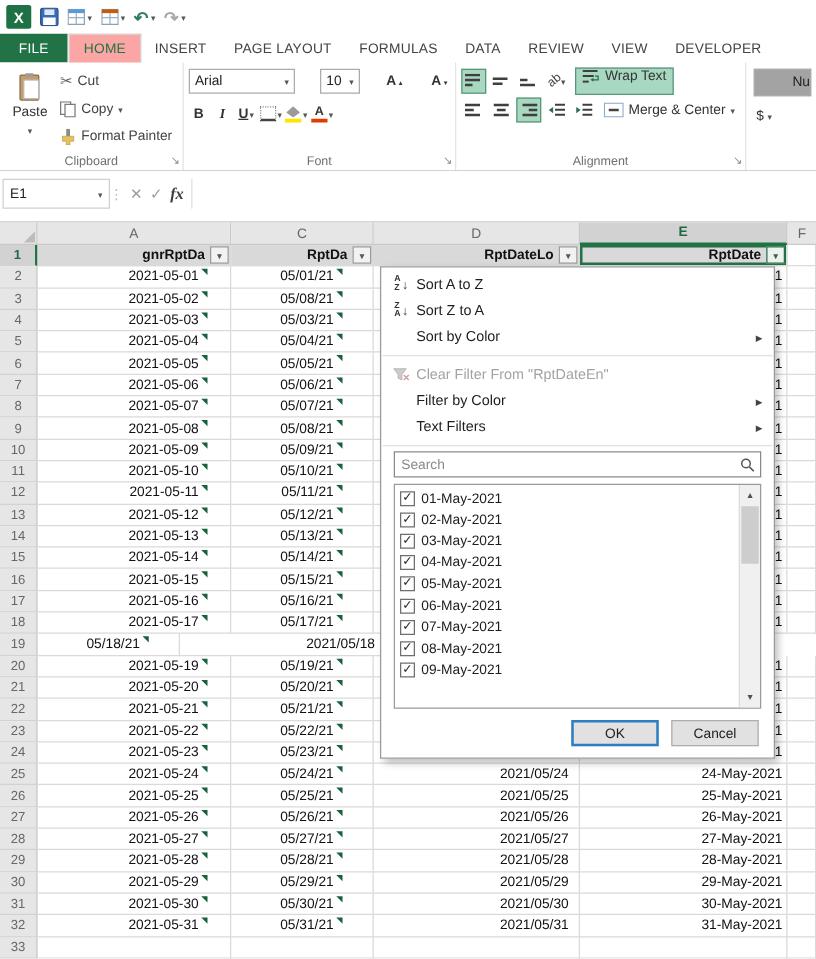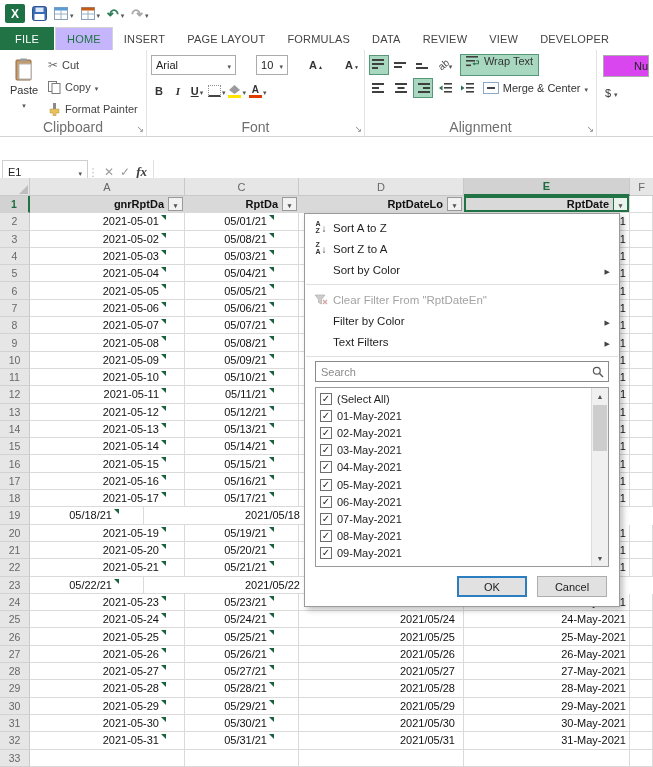--- a/index.html
+++ b/index.html
@@ -23,26 +23,26 @@
   
   .qat{position:absolute;top:0;left:0;width:100%;height:27px;background:#fff;
        display:flex;align-items:center;gap:7px;padding-left:5px;box-sizing:border-box}
   .xl-logo{width:20px;height:19px;background:#1e7145;border-radius:2px;color:#fff;
        font-weight:bold;font-size:12px;display:flex;align-items:center;justify-content:center}
   .qbtn{display:flex;align-items:center;gap:2px}
   
   .tabs{position:absolute;top:27px;left:0;width:100%;height:23px;background:#fff;display:flex}
   .tab{padding:0 11px;display:flex;align-items:center;font-size:11px;color:#444;letter-spacing:.2px}
   .tab.file{background:#217346;color:#fff;padding:0 15px;margin-right:1px}
-  .tab.active{color:#217346;background:#c4b5fd;border:1px solid #d4d4d4;border-bottom:none;position:relative;z-index:2}
+  .tab.active{color:#217346;background:#fca5a5;border:1px solid #d4d4d4;border-bottom:none;position:relative;z-index:2}
   
   .ribbon{position:absolute;top:50px;left:0;width:100%;height:87px;background:#fff;
        border-bottom:1px solid #d4d4d4;display:flex;box-sizing:border-box}
   .grp{position:relative;border-right:1px solid #e3e3e3;box-sizing:border-box;padding:3px 4px 14px}
-  .grp-label{position:absolute;bottom:1px;left:0;right:0;text-align:center;font-size:14px;color:#6f6f6f}
+  .grp-label{position:absolute;bottom:1px;left:0;right:0;text-align:center;font-size:10px;color:#6f6f6f}
   .launcher{position:absolute;right:2px;bottom:2px}
   .g-clip{width:150px}.g-font{width:218px}.g-align{width:232px}.g-num{flex:1}
   .clip-inner{display:flex;gap:4px}
   .paste-btn{width:40px;height:62px;display:flex;flex-direction:column;align-items:center;justify-content:center;gap:2px;color:#333}
   .clip-col{display:flex;flex-direction:column;gap:4px;padding-top:3px}
   .small-btn{display:flex;align-items:center;gap:4px;height:18px;color:#444;white-space:nowrap}
   .f-row1{display:flex;gap:20px;align-items:center;margin:2px 0 6px}
   .combo{height:20px;border:1px solid #ababab;background:#fff;display:flex;align-items:center;
        justify-content:space-between;padding:0 4px;box-sizing:border-box;color:#222}
   .combo.family{width:96px}.combo.size{width:35px}
@@ -58,25 +58,25 @@
   .cbar{width:13px;height:3px;margin-top:1px}
   .cbar.yellow{background:#ffe400}.cbar.red{background:#e03c00}
   .a-row{display:flex;align-items:center;gap:2px;height:23px}
   .abtn{width:20px;height:20px;display:flex;align-items:center;justify-content:center;border:1px solid transparent;box-sizing:border-box}
   .abtn.on{background:#a8d8c0;border-color:#58967a}
   .wrap-btn{display:flex;align-items:flex-start;gap:4px;padding:0 5px;height:20px;margin-left:3px;color:#333;white-space:nowrap}
   .wrap-btn.on{background:#a8d8c0;border:1px solid #58967a}
   .merge-btn{display:flex;align-items:center;gap:4px;padding:0 4px;height:20px;color:#333;white-space:nowrap}
   .orient{transform:rotate(-40deg);font-size:10px;color:#444}
   .orient:before{content:"ab"}
-  .num-combo{height:20px;border:1px solid #ababab;background:#d946ef;margin:2px 0 6px 2px;
+  .num-combo{height:20px;border:1px solid #ababab;background:#a3a3a3;margin:2px 0 6px 2px;
        display:flex;align-items:center;padding-left:30px;overflow:hidden;color:#222}
   .dollar-btn{display:flex;align-items:center;gap:3px;margin-left:4px;color:#333;height:20px}
   
-  .fbar{position:absolute;top:154px;left:0;width:100%;height:41px;background:#fff;
+  .fbar{position:absolute;top:137px;left:0;width:100%;height:41px;background:#fff;
        border-bottom:1px solid #c8c8c8;box-sizing:border-box}
   .fbar-in{position:absolute;top:6px;left:2px;right:2px;height:24px;display:flex;align-items:stretch}
   .namebox{width:86px;border:1px solid #cfcfcf;background:#fff;display:flex;align-items:center;
        justify-content:space-between;padding:0 5px;box-sizing:border-box}
   .fb-dots{width:10px;display:flex;align-items:center;justify-content:center}
   .fb-btns{display:flex;align-items:center;gap:6px;padding:0 6px;border-right:1px solid #e0e0e0}
   .fb-fx{font-family:"Liberation Serif",serif;font-style:italic;font-weight:bold;font-size:13px;color:#3c3c3c}
   .fb-content{flex:1;border:1px solid #cfcfcf;border-left:none;display:flex;align-items:center;
        padding-left:7px;background:#fff;color:#111}
   
@@ -800,20 +800,24 @@
         <div class="cell col-D">
           <span>2021/05/21</span>
         </div>
         <div class="cell col-E">
           <span>21-May-2021</span>
         </div>
         <div class="cell col-F"></div>
       </div>
       <div class="grow">
         <div class="rh">23</div>
+        <div class="cell col-A">
+          <span>2021-05-22</span>
+          <span class="mark"></span>
+        </div>
         <div class="cell col-C">
           <span>05/22/21</span>
           <span class="mark"></span>
         </div>
         <div class="cell col-D">
           <span>2021/05/22</span>
         </div>
         <div class="cell col-E">
           <span>22-May-2021</span>
         </div>
@@ -1051,24 +1055,20 @@
       <svg width="12" height="12">
           <circle cx="4.8" cy="4.8" r="3.4" fill="none" stroke="#555" stroke-width="1.2"></circle>
           <line x1="7.6" y1="7.6" x2="11" y2="11" stroke="#555" stroke-width="1.4"></line>
         </svg>
     </span>
   </div>
   <div class="flist">
     <div class="flist-items" id="flist-items">
         <div class="fitem">
           <span class="cb on"></span>
-          <span class="flab">(Select All)</span>
-        </div>
-        <div class="fitem">
-          <span class="cb on"></span>
           <span class="flab">01-May-2021</span>
         </div>
         <div class="fitem">
           <span class="cb on"></span>
           <span class="flab">02-May-2021</span>
         </div>
         <div class="fitem">
           <span class="cb on"></span>
           <span class="flab">03-May-2021</span>
         </div>

